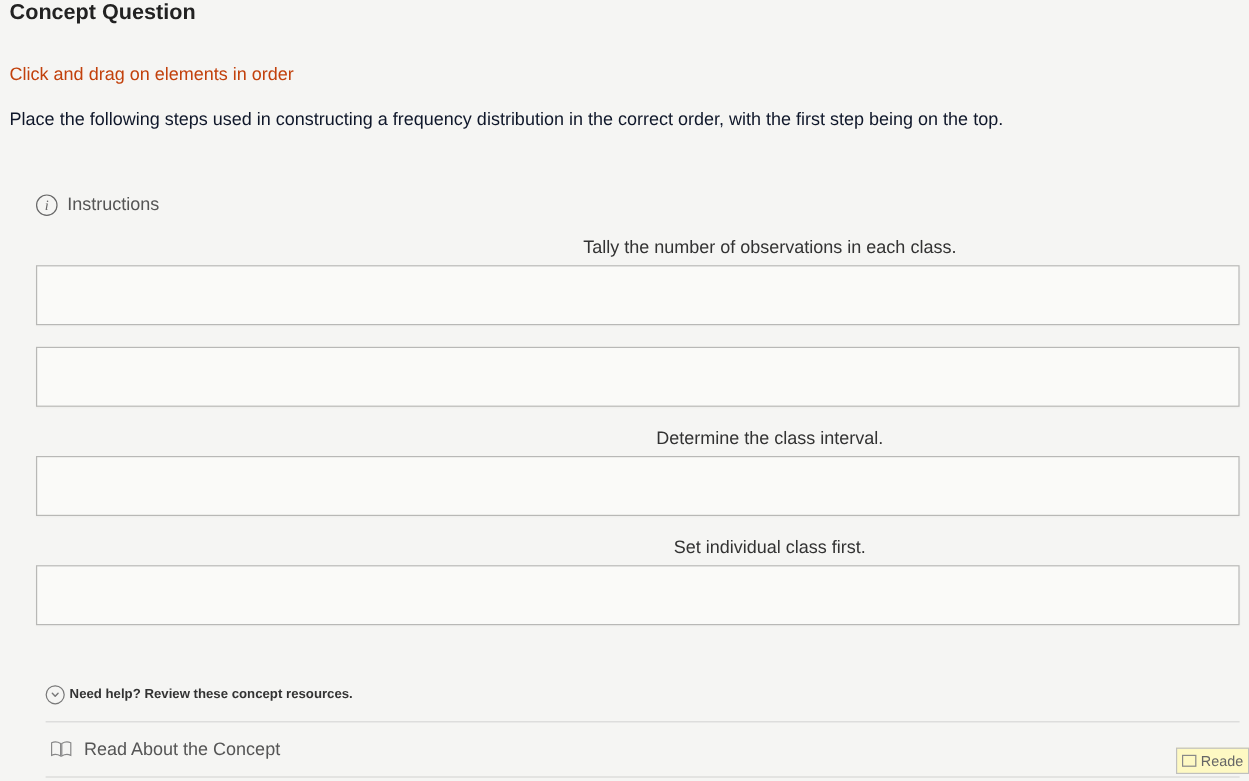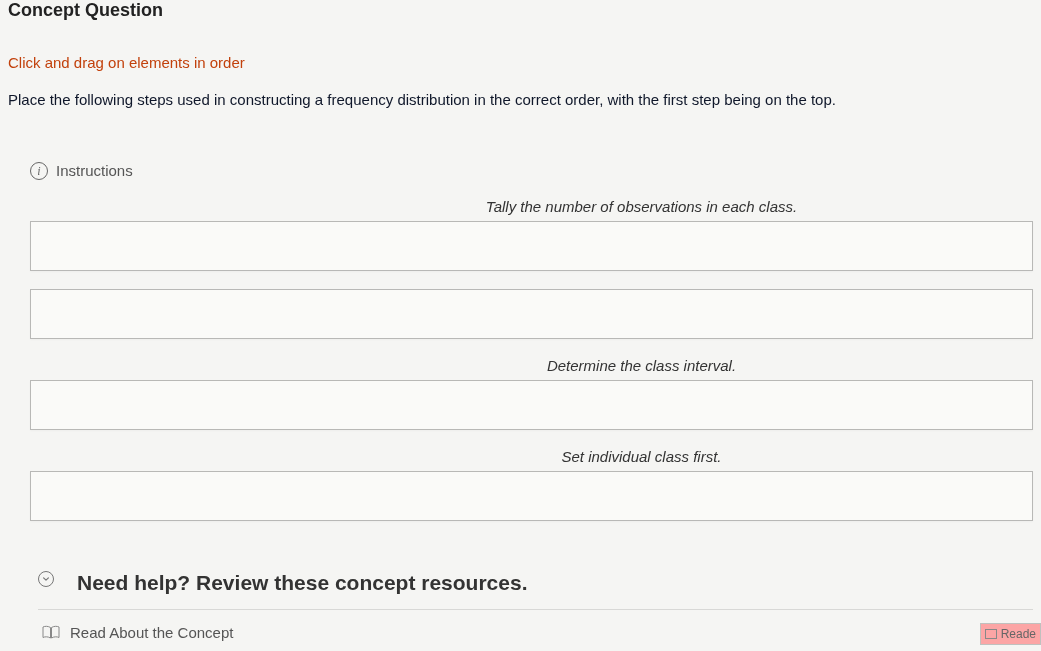--- a/index.html
+++ b/index.html
@@ -51,21 +51,20 @@
       border: 1.5px solid #666;
       border-radius: 50%;
       font-size: 12px;
       font-style: italic;
       font-family: Georgia, serif;
       line-height: 1;
       color: #666;
     }
     .drag-area {
       margin: 18px 0 0 22px;
-      font-style: italic;
     }
     .drag-slot {
       border: 1px solid #b8b8b6;
       background: #fafaf8;
       height: 50px;
       margin-bottom: 18px;
       width: 100%;
       box-shadow: 0 1px 2px rgba(0,0,0,0.03);
       cursor: move;
     }
@@ -77,23 +76,23 @@
       padding-left: 220px;
     }
     .drag-group {
       margin-bottom: 2px;
     }
     .help-area {
       margin: 40px 0 0 30px;
     }
     .help-header {
       display: flex;
-      align-items: flex-start;
-      gap: 23px;
-      font-size: 21px;
+      align-items: center;
+      gap: 4px;
+      font-size: 11px;
       font-weight: 600;
       color: #333;
       padding: 10px 0 14px 0;
     }
     .chevron-circle-icon {
       display: inline-flex;
       align-items: center;
       justify-content: center;
       width: 16px;
       height: 16px;
@@ -115,21 +114,21 @@
     .book-icon {
       width: 18px;
       height: 14px;
       display: inline-flex;
     }
     .bottom-right-badge {
       position: absolute;
       bottom: 6px;
       right: 0;
       border: 1px solid #c0c0be;
-      background: #fca5a5;
+      background: #fef9c3;
       font-size: 12px;
       color: #666;
       padding: 3px 4px 3px 4px;
       display: flex;
       align-items: center;
       gap: 4px;
     }
     .badge-icon {
       width: 12px;
       height: 10px;

